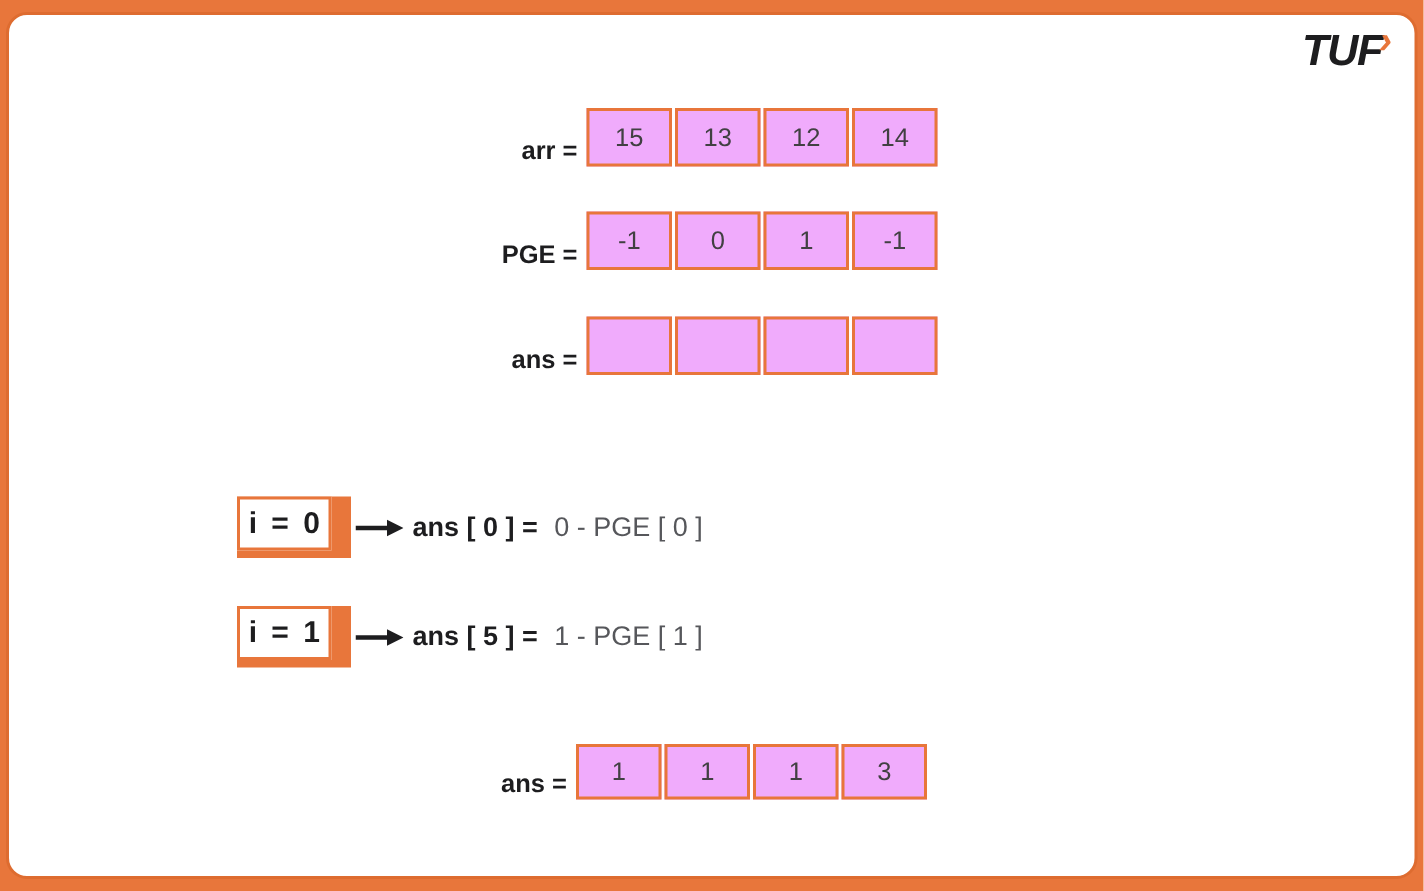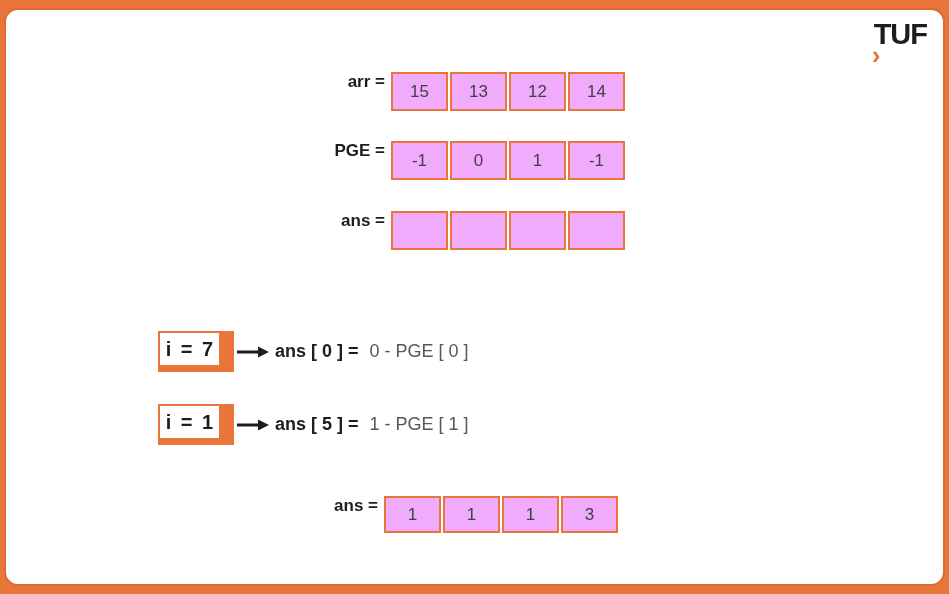--- a/index.html
+++ b/index.html
@@ -26,42 +26,42 @@
     left:4px; top:8px;
     width:941px; height:578px;
     background:#ffffff;
     border:2px solid var(--orange-dark);
     border-radius:14px;
   }
   
   .logo{
     position:absolute;
     top:10px; right:16px;
+    font-style:italic;
     font-weight:700;
     font-size:29px;
     letter-spacing:-1px;
     color:var(--ink);
     display:flex;
     align-items:flex-start;
     line-height:1;
-    flex-direction:column;
   }
   .logo .chev{
     color:var(--orange);
     font-size:26px;
     font-weight:700;
     position:relative;
     top:-7px;
     margin-left:-2px;
   }
   
   .array-row{
     position:absolute;
     display:flex;
-    align-items:flex-start;
+    align-items:flex-end;
   }
   .array-label{
     width:140px;
     margin-right:6px;
     text-align:right;
     font-weight:700;
     font-size:17px;
     color:var(--ink);
   }
   .cells{
@@ -171,21 +171,21 @@
       <div class="cells">
         <div class="cell"></div>
         <div class="cell"></div>
         <div class="cell"></div>
         <div class="cell"></div>
       </div>
     </div>
 
     <div class="step step-0">
       <div class="ibox">
-        <div class="ibox-inner">i = 7</div>
+        <div class="ibox-inner">i = 0</div>
       </div>
       <span class="arrow">
         <svg width="32" height="16" viewBox="0 0 32 16">
           <line x1="0" y1="8" x2="22" y2="8" stroke="#1D1D1F" stroke-width="3"></line>
           <polygon points="21,2.5 32,8 21,13.5" fill="#1D1D1F"></polygon>
         </svg>
       </span>
       <span class="formula">
         <span class="f-lhs">ans [ 0 ] =</span>
         <span class="f-rhs">0 - PGE [ 0 ]</span>

